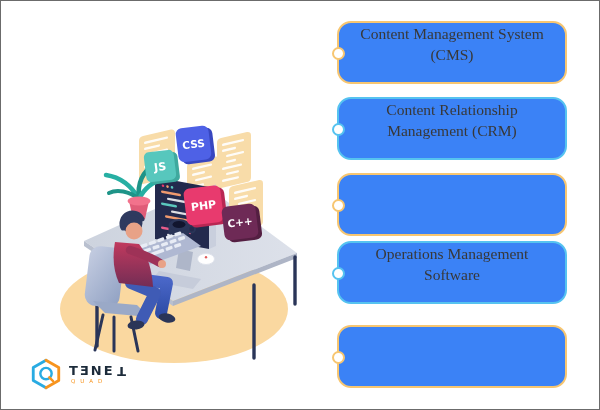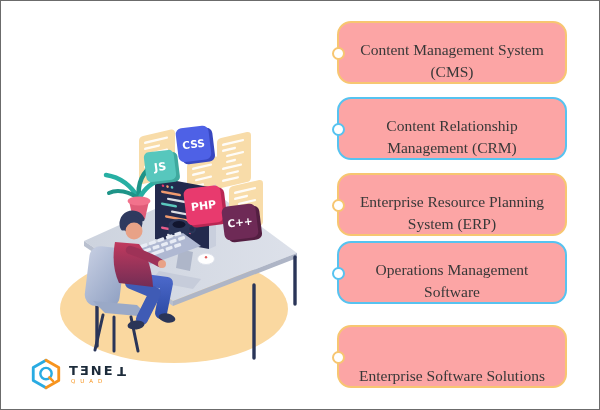--- a/index.html
+++ b/index.html
@@ -10,21 +10,21 @@
   }
   
   .title-wrap{position:absolute;left:25px;top:38px;width:300px;text-align:center;}
   .title-prefix{font-style:italic;font-size:20px;color:#2b2b2b;letter-spacing:.5px;}
   .title-main{font-weight:bold;font-size:27px;color:#1a5a86;margin-top:2px;letter-spacing:.3px;}
   
   .types-col{position:absolute;left:336px;top:0;width:230px;height:410px;}
   .type-box{
     position:absolute;left:0;width:230px;height:63px;box-sizing:border-box;
     border:2.5px solid var(--accent,#f7c671);border-radius:14px;
-    display:flex;align-items:flex-end;justify-content:center;background:#fca5a5;
+    display:flex;align-items:flex-start;justify-content:center;background:#3b82f6;
   }
   .type-box:nth-child(1){top:20px;}
   .type-box:nth-child(2){top:96px;}
   .type-box:nth-child(3){top:172px;}
   .type-box:nth-child(4){top:240px;}
   .type-box:nth-child(5){top:324px;}
   .type-box p{
     margin:0;padding:0 18px;font-size:15.5px;line-height:1.38;color:#383838;
     text-align:center;max-width:205px;
   }
@@ -241,29 +241,27 @@
     <div class="type-box" style="--accent: #f7c671;">
       <span class="dot"></span>
       <p>Content Management System (CMS)</p>
     </div>
     <div class="type-box" style="--accent: #56c3f0;">
       <span class="dot"></span>
       <p>Content Relationship Management (CRM)</p>
     </div>
     <div class="type-box" style="--accent: #f7c671;">
       <span class="dot"></span>
-      <p>Enterprise Resource Planning System (ERP)</p>
     </div>
     <div class="type-box" style="--accent: #56c3f0;">
       <span class="dot"></span>
       <p>Operations Management Software</p>
     </div>
     <div class="type-box" style="--accent: #f7c671;">
       <span class="dot"></span>
-      <p>Enterprise Software Solutions</p>
     </div>
   </div>
 
   <div class="logo">
     <svg width="34" height="34" viewBox="0 0 36 34" aria-hidden="true">
       <path d="M18,2.5 L4.5,10 L4.5,24 L18,31.5" fill="none" stroke="#29abe2" stroke-width="3" stroke-linejoin="round" stroke-linecap="round"></path>
       <path d="M18,2.5 L31.5,10 L31.5,24 L18,31.5" fill="none" stroke="#f7941e" stroke-width="3" stroke-linejoin="round" stroke-linecap="round"></path>
       <circle cx="18" cy="16.5" r="6" fill="none" stroke="#29abe2" stroke-width="2.6"></circle>
       <path d="M21.5,20.5 L25.5,24.5" stroke="#f7941e" stroke-width="2.6" stroke-linecap="round"></path>
     </svg>

